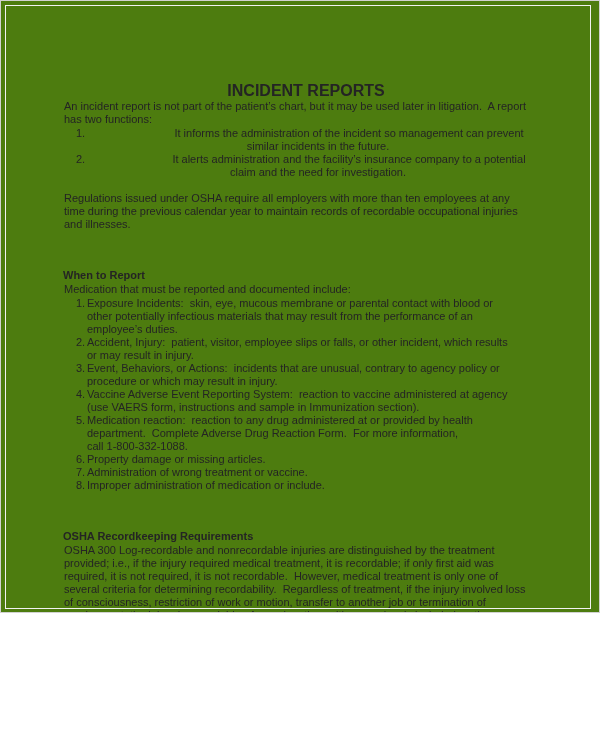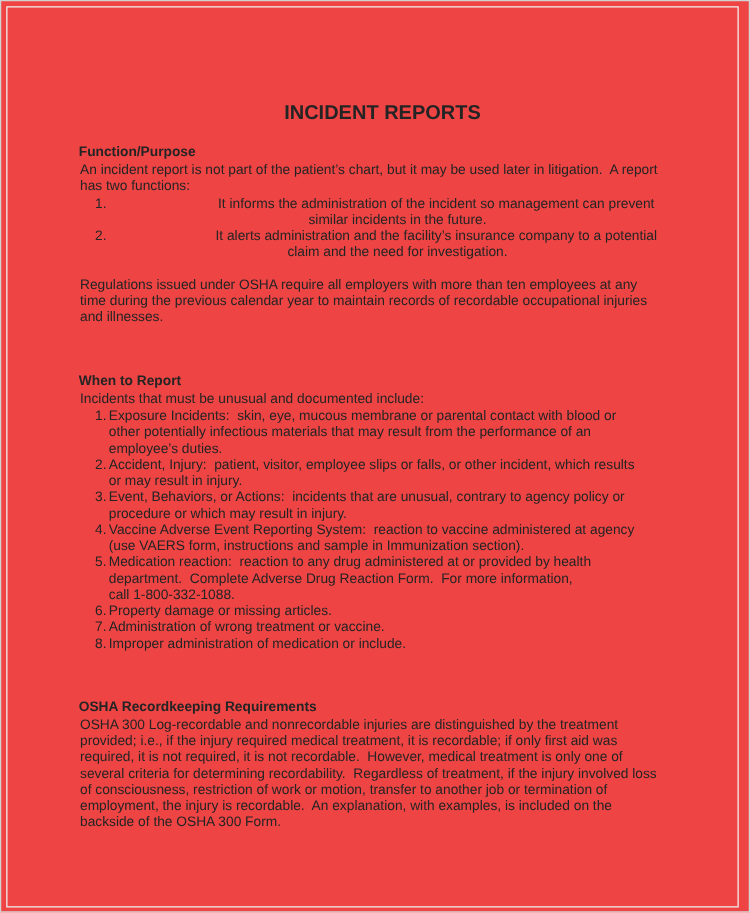--- a/index.html
+++ b/index.html
@@ -1,21 +1,21 @@
 <!DOCTYPE html>
 <html><head>
 <meta charset="utf-8">
 <style>
   html, body { margin: 0; padding: 0; background: #ffffff; }
   .page {
     position: relative;
     width: 600px;
-    height: 730px;
+    height: 613px;
     box-sizing: border-box;
-    background: #ef4444;
+    background: #4d7c0f;
     border: 1px solid #d2d2d2;
     overflow: hidden;
     font-family: "Liberation Sans", "DejaVu Sans", sans-serif;
     font-size: 11px;
     line-height: 13px;
     color: #242424;
   }
   .inner-frame {
     position: absolute;
     top: 4px; left: 4px; right: 8px; bottom: 3px;
@@ -68,21 +68,20 @@
 </head>
 <body>
 
 <div class="page">
   <div class="inner-frame"></div>
   <div class="content">
 
     <h1 class="doc-title">INCIDENT REPORTS</h1>
 
     <section>
-      <h2 class="sec-heading">Function/Purpose</h2>
       <p class="para">An incident report is not part of the patient’s chart, but it may be used later in litigation.  A report
 has two functions:</p>
       <div class="num-list tab-list">
 
           <div class="num-item">
             <span class="num">1.</span>
             <span class="itxt">It informs the administration of the incident so management can prevent
 similar incidents in the future.</span>
           </div>
 
@@ -92,21 +91,21 @@
 claim and the need for investigation.</span>
           </div>
         </div>
       <p class="para gap-1">Regulations issued under OSHA require all employers with more than ten employees at any
 time during the previous calendar year to maintain records of recordable occupational injuries
 and illnesses.</p>
     </section>
 
     <section>
       <h2 class="sec-heading big-gap">When to Report</h2>
-      <p class="para">Incidents that must be unusual and documented include:</p>
+      <p class="para">Medication that must be reported and documented include:</p>
       <div class="num-list">
 
           <div class="num-item">
             <span class="num">1.</span>
             <span class="itxt">Exposure Incidents:  skin, eye, mucous membrane or parental contact with blood or
 other potentially infectious materials that may result from the performance of an
 employee’s duties.</span>
           </div>
 
           <div class="num-item">

